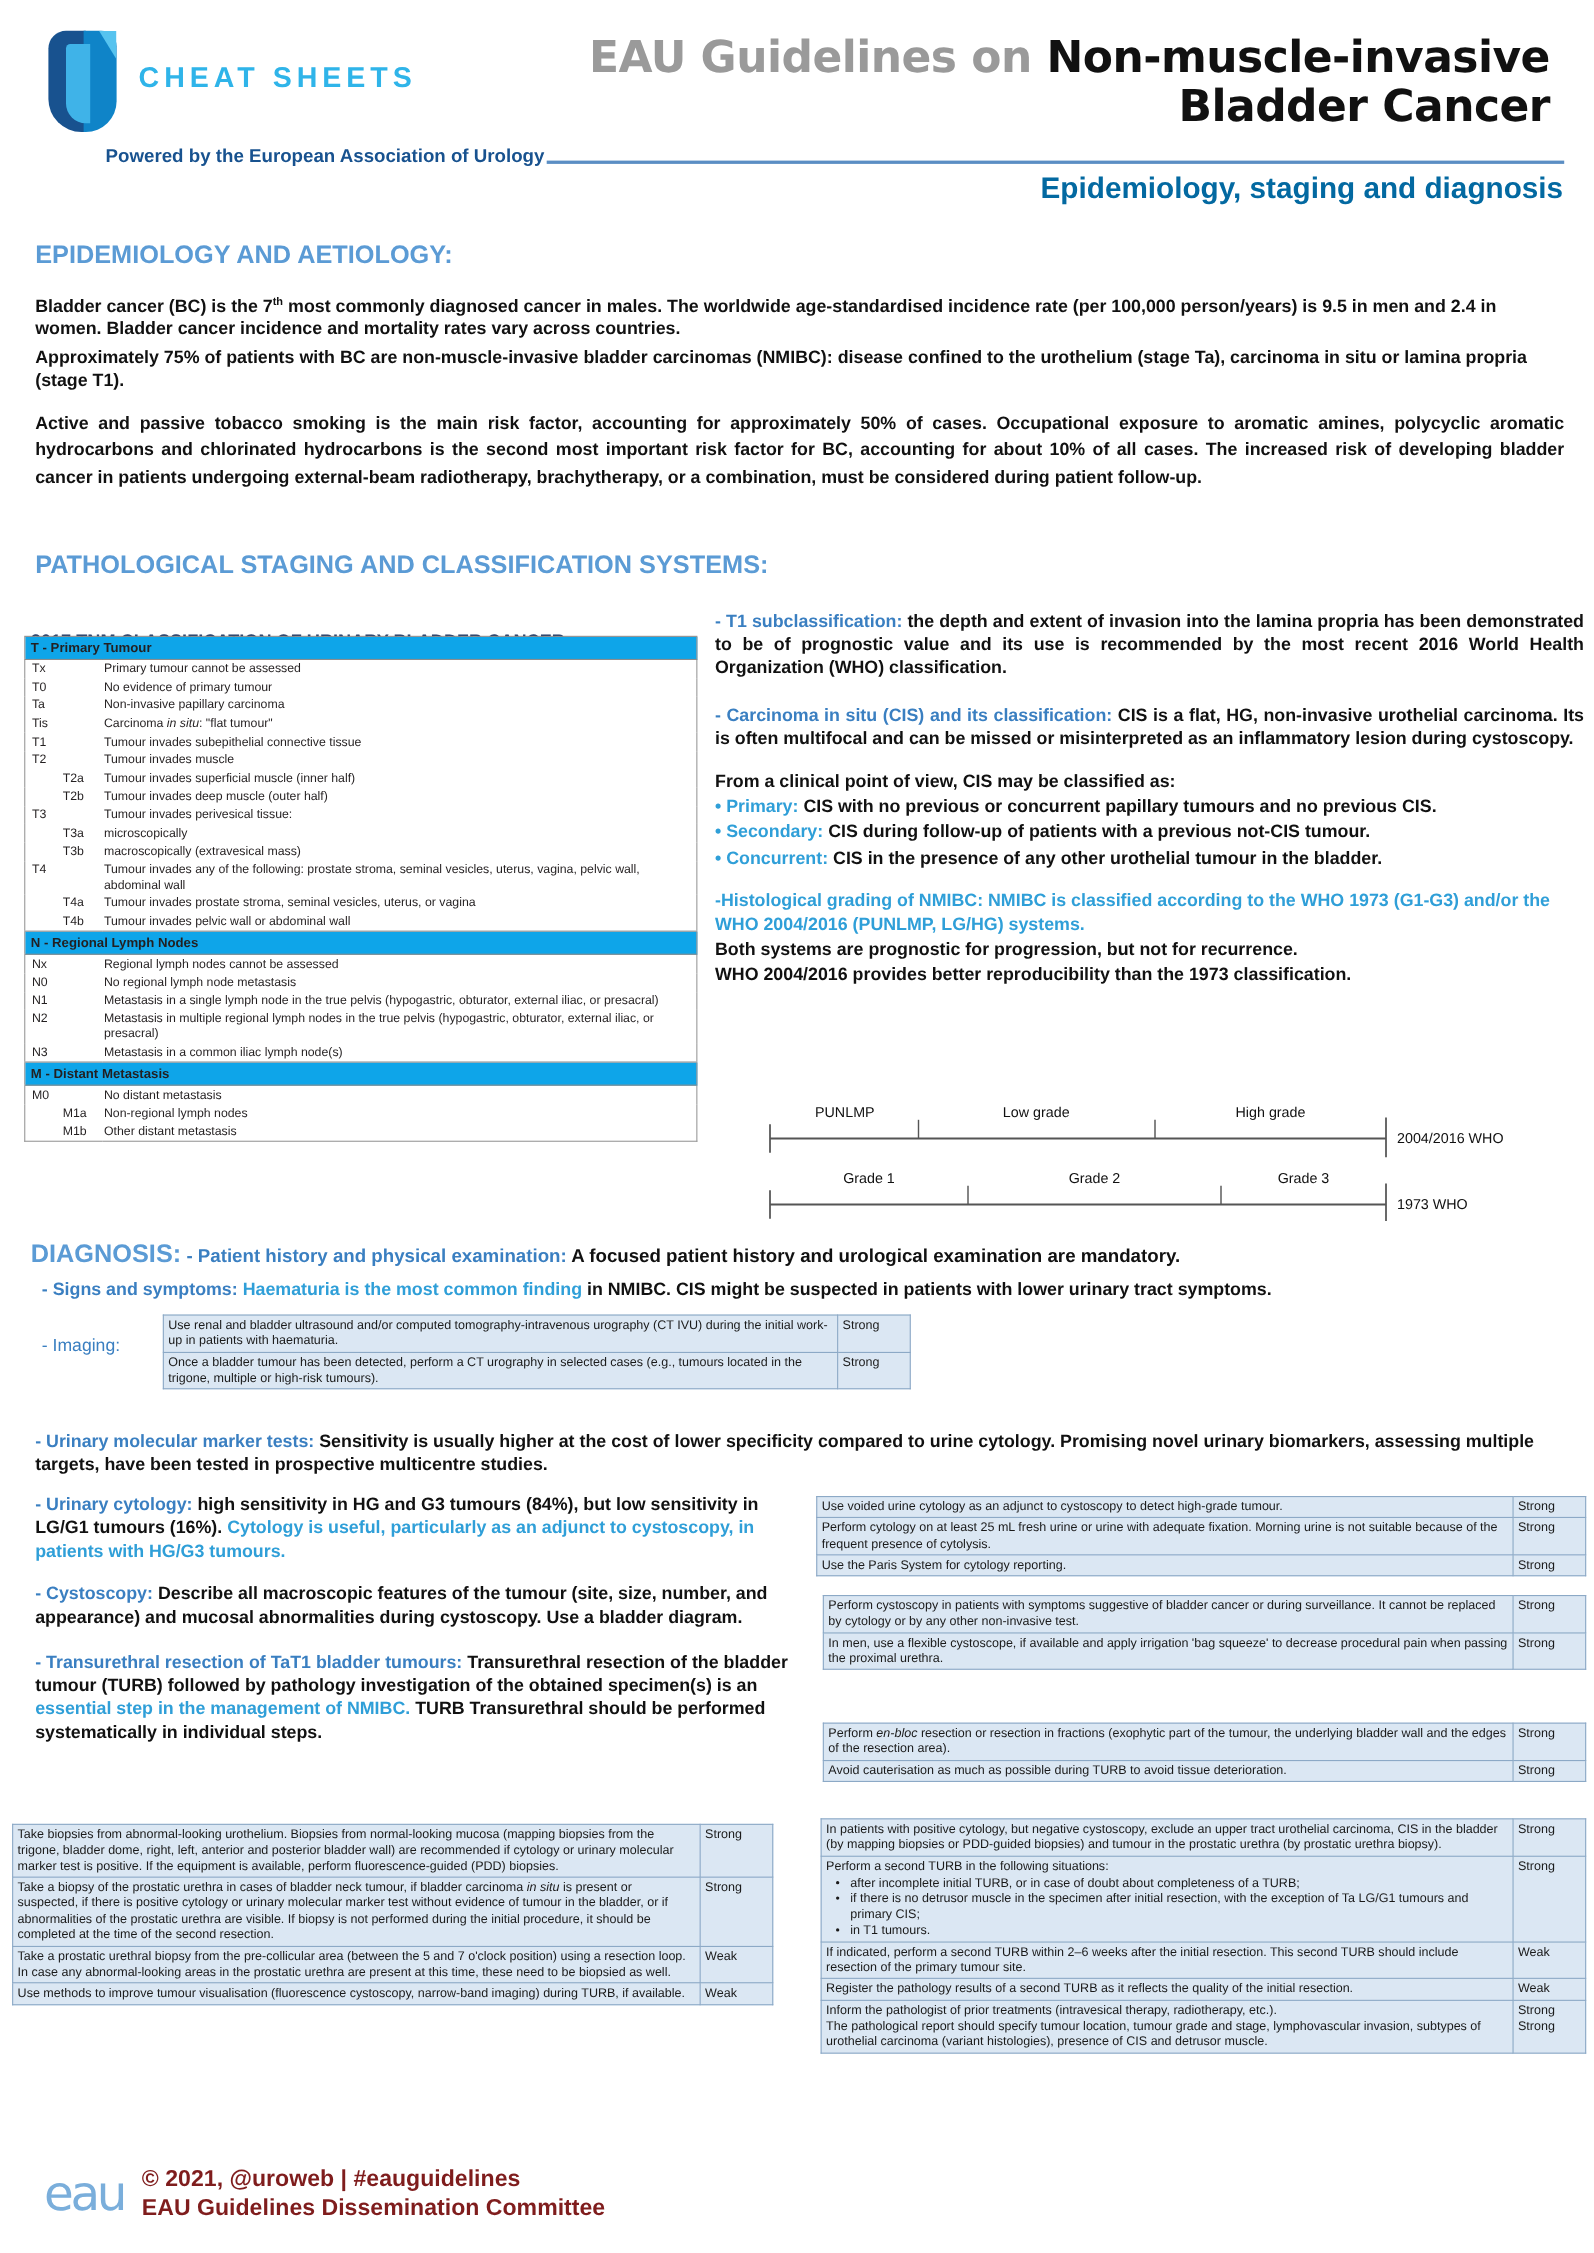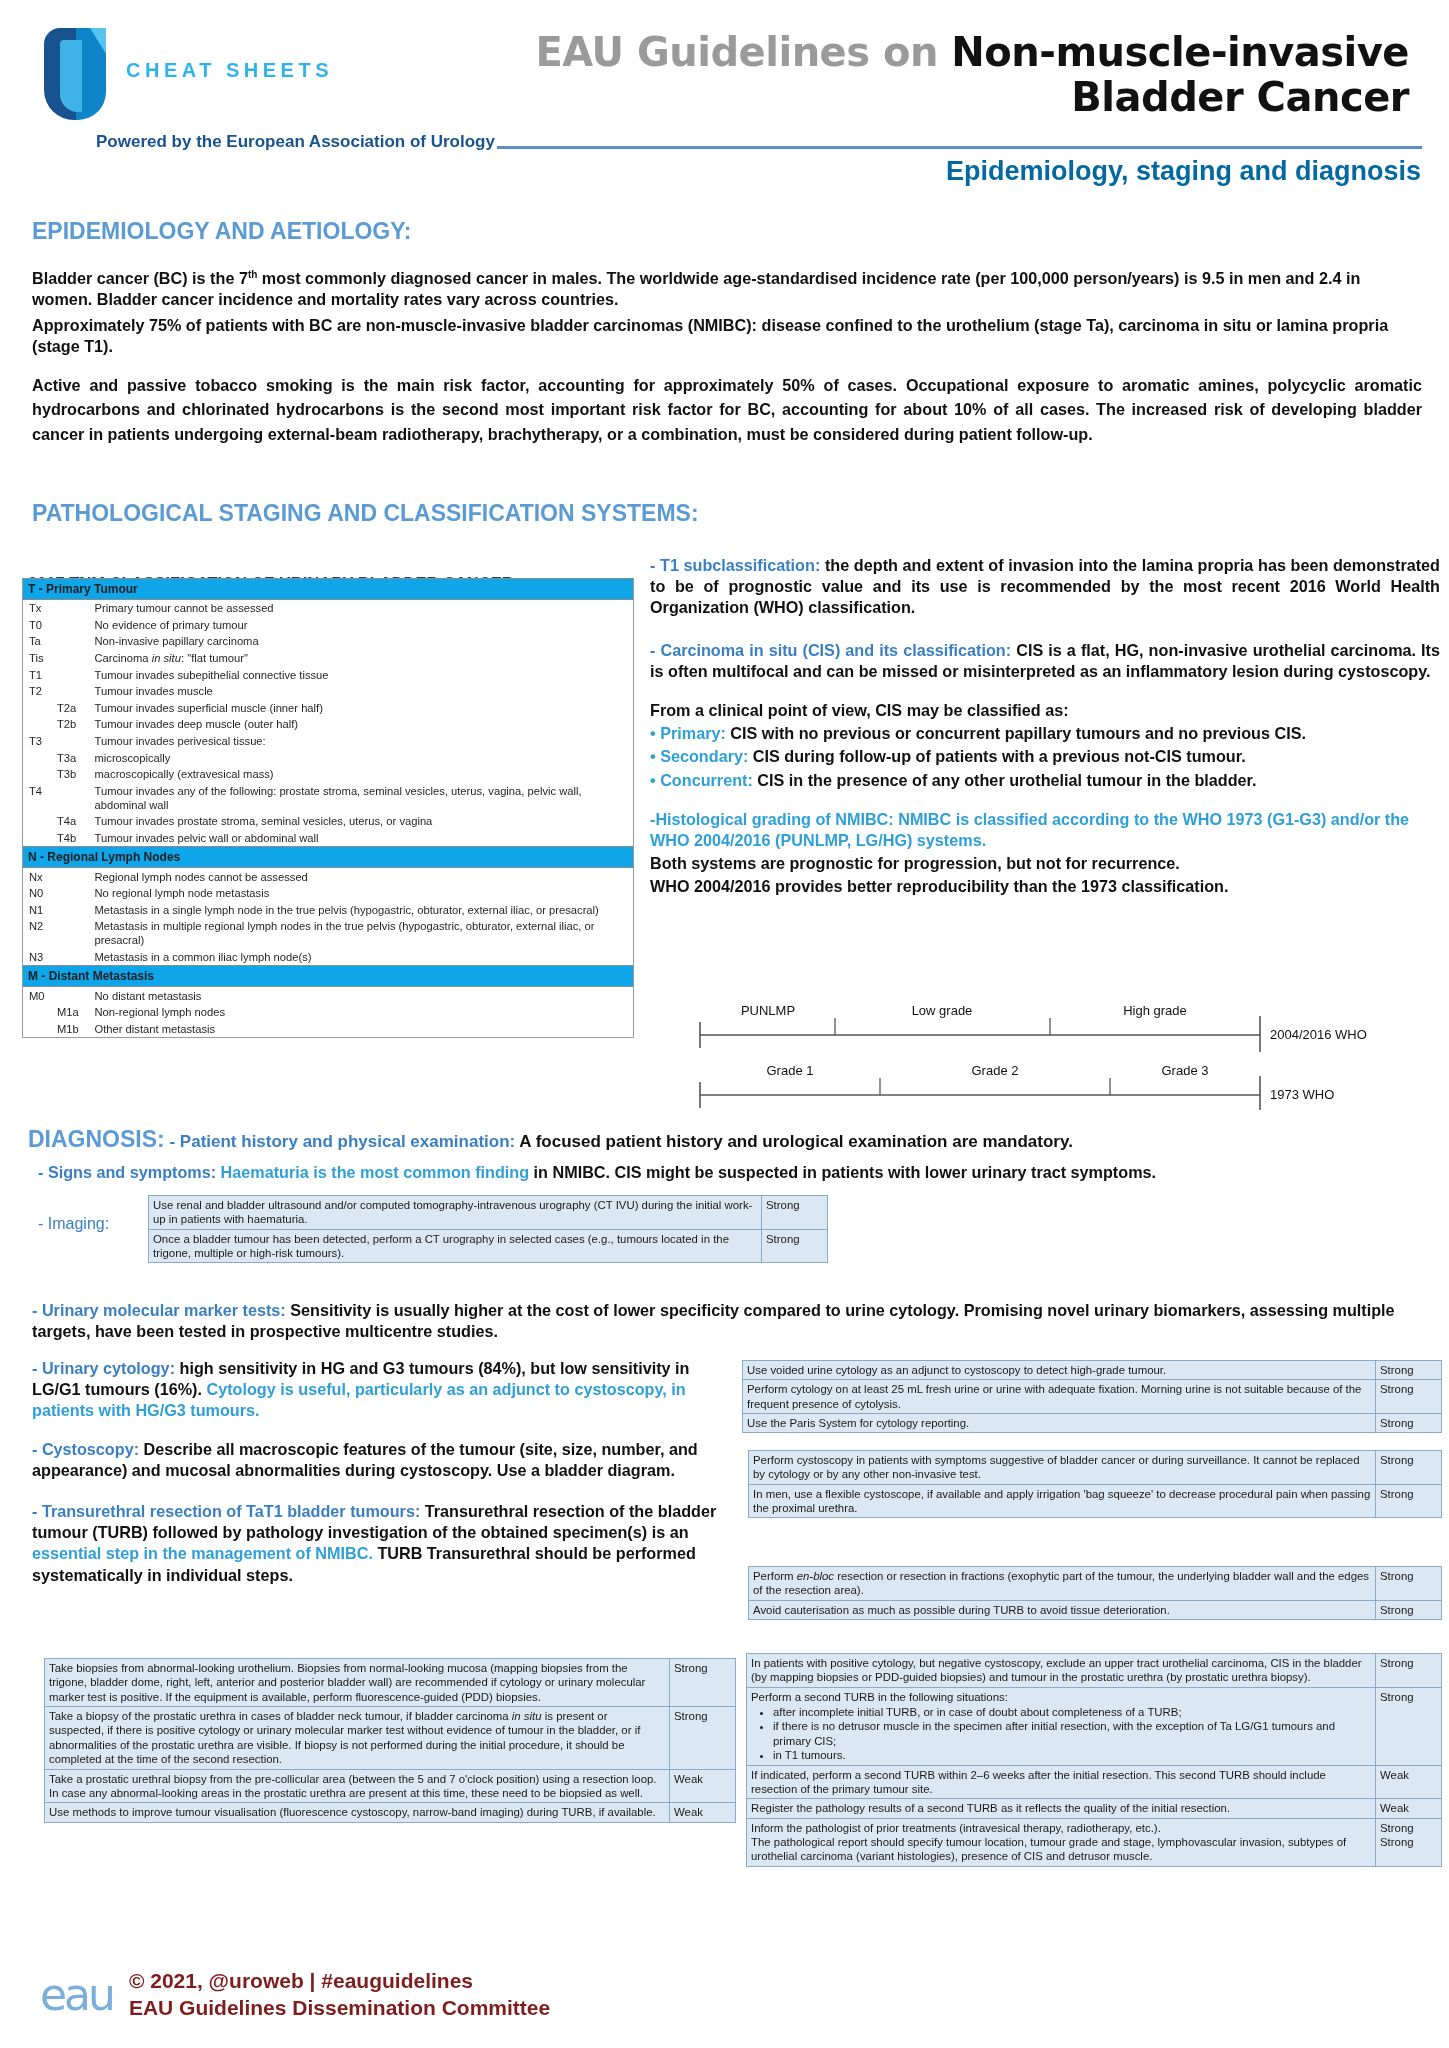--- a/index.html
+++ b/index.html
@@ -38,21 +38,21 @@
   .logo-mark .fold {
     position:absolute; left:52px; top:2px; width:16px; height:26px;
     background:#56c3ef; clip-path: polygon(0 0, 100% 0, 100% 100%);
   }
   .logo-word { line-height: 1; }
   .logo-word .urology {
     font-size: 62px; font-weight: 700; color:#18528f; letter-spacing:-1px;
     font-family:"DejaVu Sans", sans-serif;
   }
   .logo-word .cheat {
-    font-size: 20px; font-weight:700; color:#2fb4e9; letter-spacing: 4.5px;
+    font-size: 26px; font-weight:700; color:#2fb4e9; letter-spacing: 4.5px;
     margin-top:-8px;
   }
   .powered {
     margin-top: 10px; margin-left: 58px;
     font-size: 17px; font-weight:700; color:#18528f;
   }
   .title-block { flex:1; text-align:right; padding-right: 8px; padding-top: 4px; }
   .title-line {
     font-size: 40px; font-weight: 800; line-height: 1.12;
     font-family:"DejaVu Sans", sans-serif; letter-spacing:-0.5px;
@@ -445,21 +445,21 @@
             </td>
             <td class="grade">
               <div>Strong</div>
               <div>Strong</div>
             </td>
           </tr>
         </tbody>
     </table>
   </div>
 
-  <div class="abs" style="left:44px; top:1658px;">
+  <div class="abs" style="left:11px; top:1658px;">
     <table class="rec" style="width:692px">
       <tbody id="biopsy-body">
           <tr>
             <td>Take biopsies from abnormal-looking urothelium. Biopsies from normal-looking mucosa (mapping biopsies from the trigone, bladder dome, right, left, anterior and posterior bladder wall) are recommended if cytology or urinary molecular marker test is positive. If the equipment is available, perform fluorescence-guided (PDD) biopsies.</td>
             <td class="grade">Strong</td>
           </tr>
           <tr>
             <td>Take a biopsy of the prostatic urethra in cases of bladder neck tumour, if bladder carcinoma <span class="ital">in situ</span> is present or suspected, if there is positive cytology or urinary molecular marker test without evidence of tumour in the bladder, or if abnormalities of the prostatic urethra are visible. If biopsy is not performed during the initial procedure, it should be completed at the time of the second resection.</td>
             <td class="grade">Strong</td>
           </tr>

